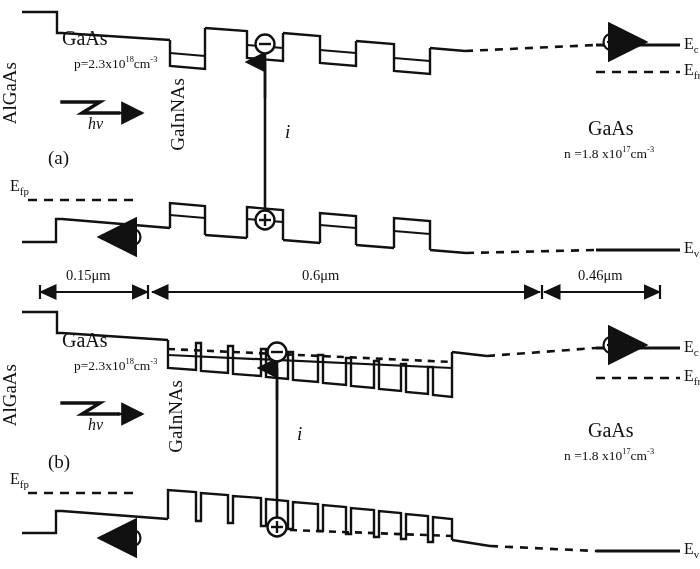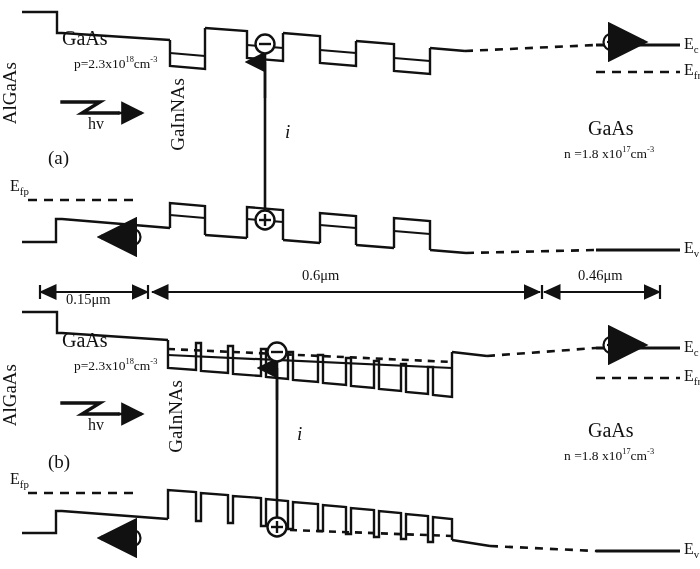--- a/index.html
+++ b/index.html
@@ -10,21 +10,21 @@
   .lbl{position:absolute;white-space:nowrap;line-height:1.05;}
   .vert{transform-origin:left top;}
   sup{font-size:.62em;vertical-align:super;}
   .t-gaas{font-size:20px;}
   .t-dop{font-size:13.5px;margin-left:24px;}
   .t-panel{font-size:19px;}
   .t-mat{font-size:19px;}
   .t-scale{font-size:14.5px;}
   .t-e{font-size:16px;}
   .t-e sub{font-size:.68em;}
-  .t-hv{font-size:16px;}
+  .t-hv{font-size:16px;font-style:italic;}
   .t-i{font-size:19px;font-style:italic;}
 </style>
 </head>
 <body>
 
 <div class="stage">
 
 <svg class="bands" viewBox="0 0 700 569">
   <defs>
     <marker id="ah" markerWidth="9" markerHeight="9" refX="8" refY="4.5" orient="auto">
@@ -207,21 +207,21 @@
 <div class="lbl t-panel" style="left:48px;top:148px;">(a)</div>
 
 <div class="lbl t-gaas" style="left:588px;top:118px;">GaAs</div>
 <div class="lbl t-dop" style="left:540px;top:146px;"><span>n =1.8 x10</span><sup>17</sup><span>cm</span><sup>-3</sup></div>
 
 <div class="lbl t-e" style="left:684px;top:36px;"><span>E</span><sub>c</sub></div>
 <div class="lbl t-e" style="left:684px;top:62px;"><span>E</span><sub>fn</sub></div>
 <div class="lbl t-e" style="left:684px;top:240px;"><span>E</span><sub>v</sub></div>
 <div class="lbl t-e" style="left:10px;top:178px;"><span>E</span><sub>fp</sub></div>
 
-<div class="lbl t-scale" style="left:66px;top:268px;margin-top:24px;">0.15μm</div>
+<div class="lbl t-scale" style="left:66px;top:268px;">0.15μm</div>
 <div class="lbl t-scale" style="left:302px;top:268px;">0.6μm</div>
 <div class="lbl t-scale" style="left:578px;top:268px;">0.46μm</div>
 
 <div class="lbl t-gaas" style="left:62px;top:330px;">GaAs</div>
 <div class="lbl t-dop" style="left:50px;top:358px;"><span>p=2.3x10</span><sup>18</sup><span>cm</span><sup>-3</sup></div>
 
 <div class="lbl t-mat vert" style="left:20px;top:364px;transform:rotate(-90deg) translate(-100%,-100%);">AlGaAs</div>
 <div class="lbl t-mat vert" style="left:186px;top:380px;transform:rotate(-90deg) translate(-100%,-100%);">GaInNAs</div>
 
 <div class="lbl t-hv" style="left:88px;top:417px;">hv</div>

